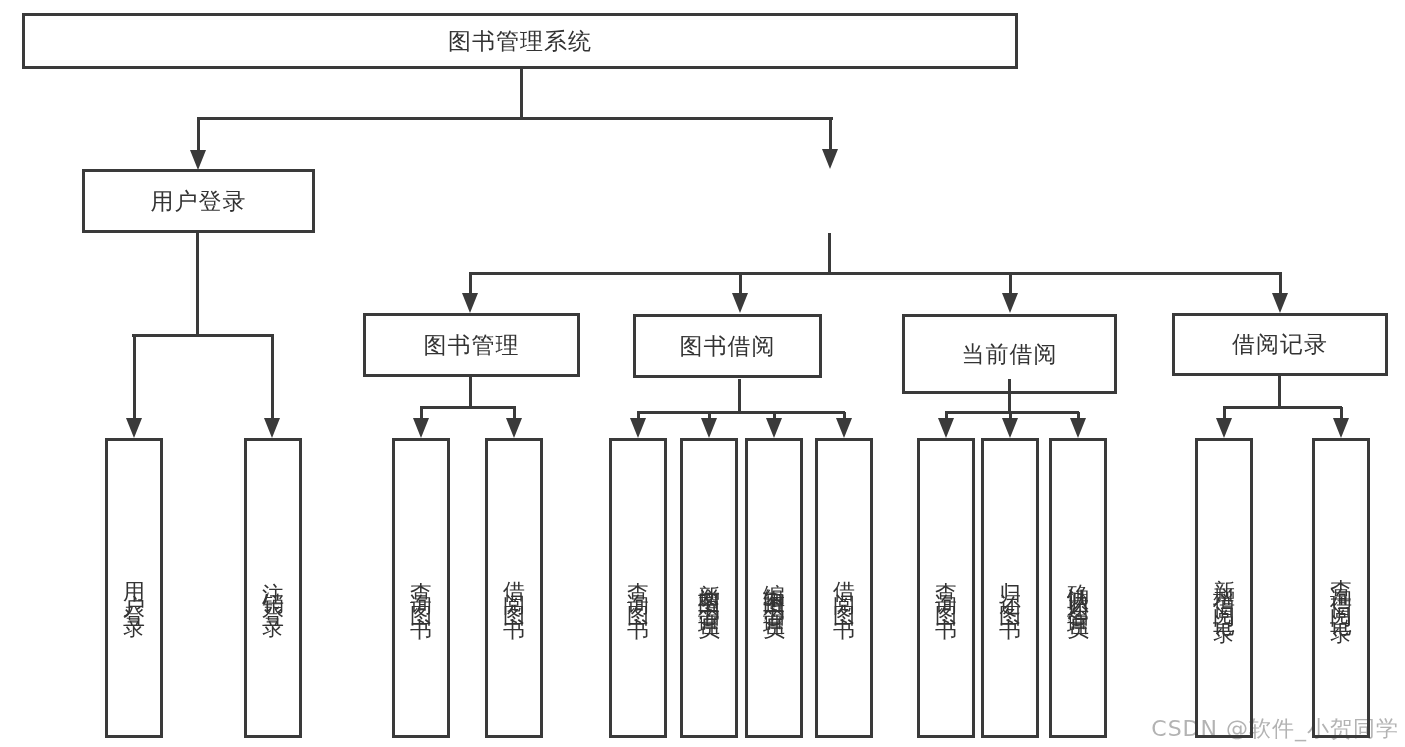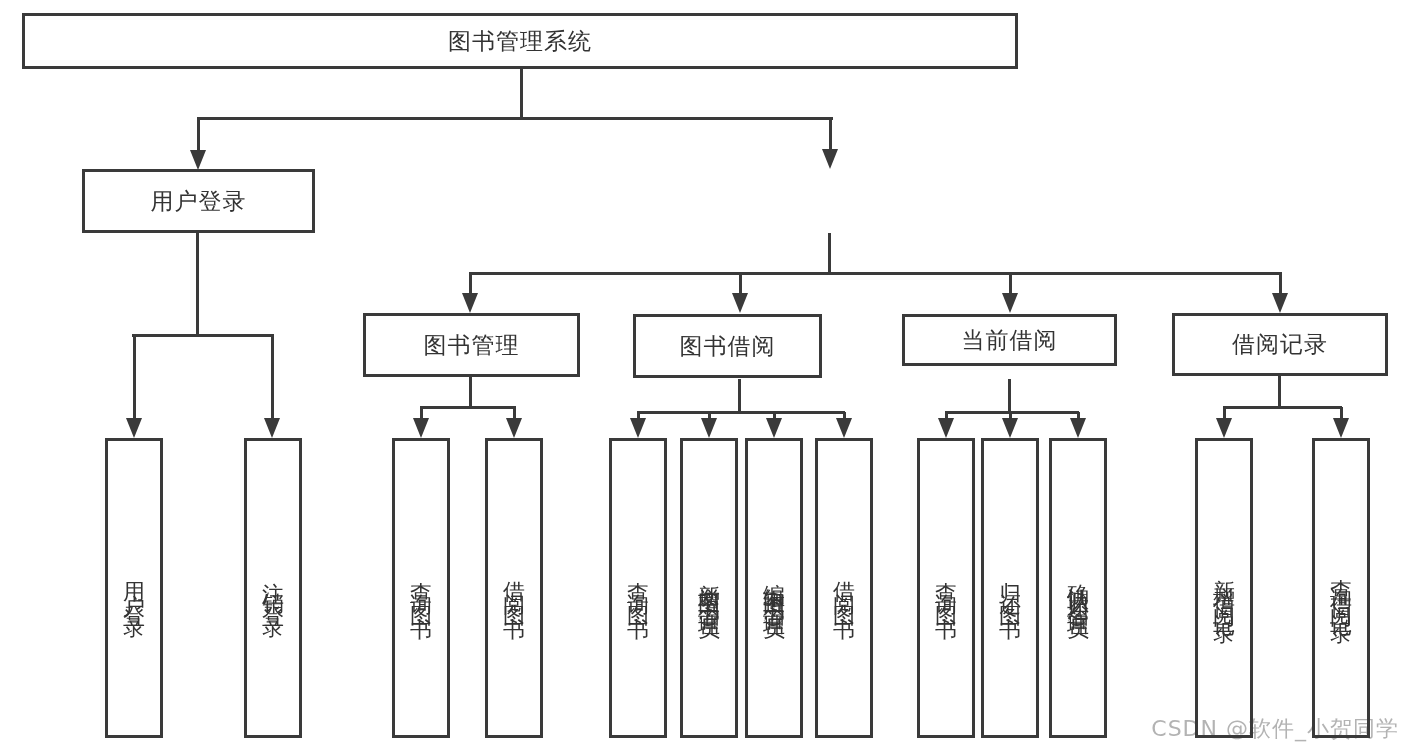--- a/index.html
+++ b/index.html
@@ -122,21 +122,21 @@
   <div class="hline" style="left:1223px;top:406px;width:119px;"></div>
   <div class="arrow" style="left:1216px;top:407px;height:31px;"></div>
   <div class="arrow" style="left:1333px;top:407px;height:31px;"></div>
 
   <div class="node" style="left:22px;top:13px;width:996px;height:56px;">图书管理系统</div>
 
   <div class="node" style="left:82px;top:169px;width:233px;height:64px;">用户登录</div>
 
   <div class="node" style="left:363px;top:313px;width:217px;height:64px;">图书管理</div>
   <div class="node" style="left:633px;top:314px;width:189px;height:64px;">图书借阅</div>
-  <div class="node" style="left:902px;top:314px;width:215px;height:52px;">当前借阅</div>
+  <div class="node" style="left:902px;top:314px;width:215px;height:80px;">当前借阅</div>
   <div class="node" style="left:1172px;top:313px;width:216px;height:63px;">借阅记录</div>
 
   <div class="leaf" style="left:105px;top:438px;">
     <span class="vtext sp4">用户登录</span>
   </div>
   <div class="leaf" style="left:244px;top:438px;">
     <span class="vtext sp4">注销登录</span>
   </div>
 
   <div class="leaf" style="left:392px;top:438px;">

